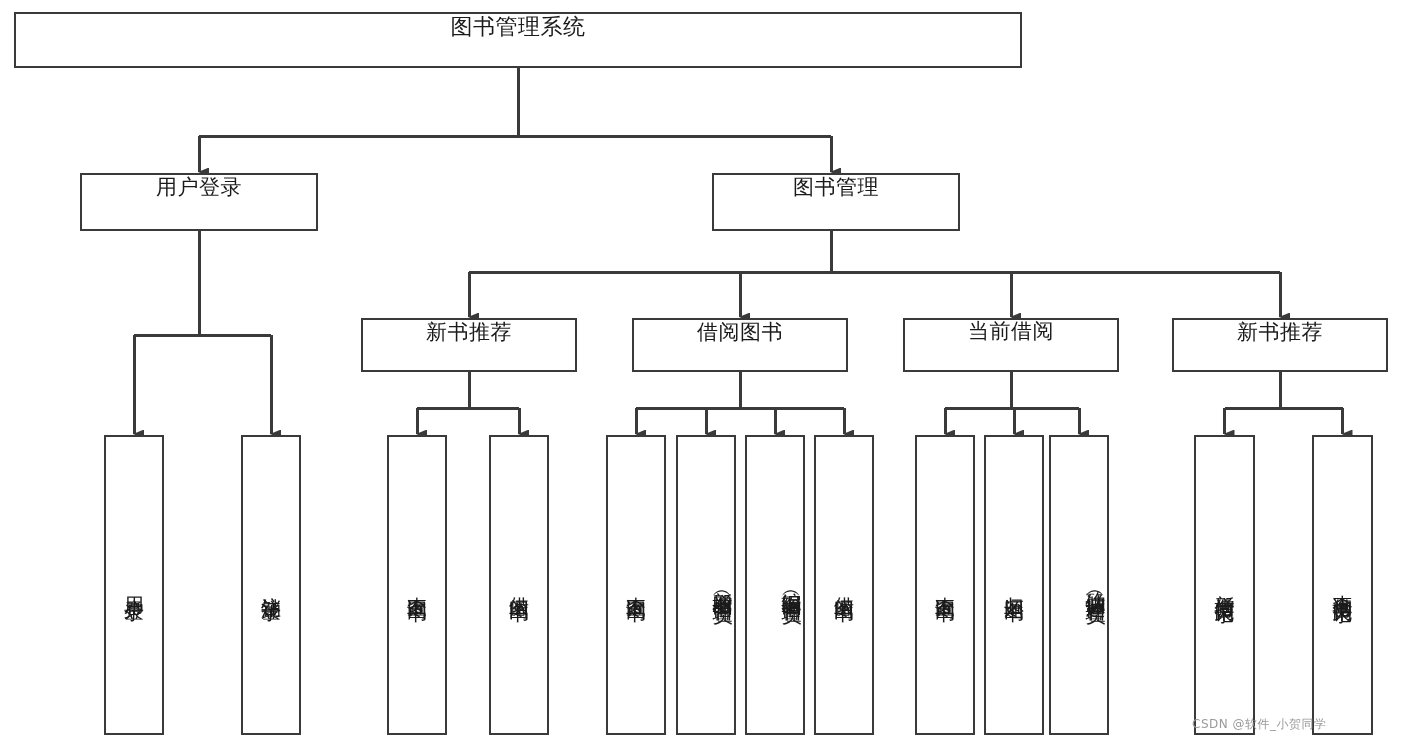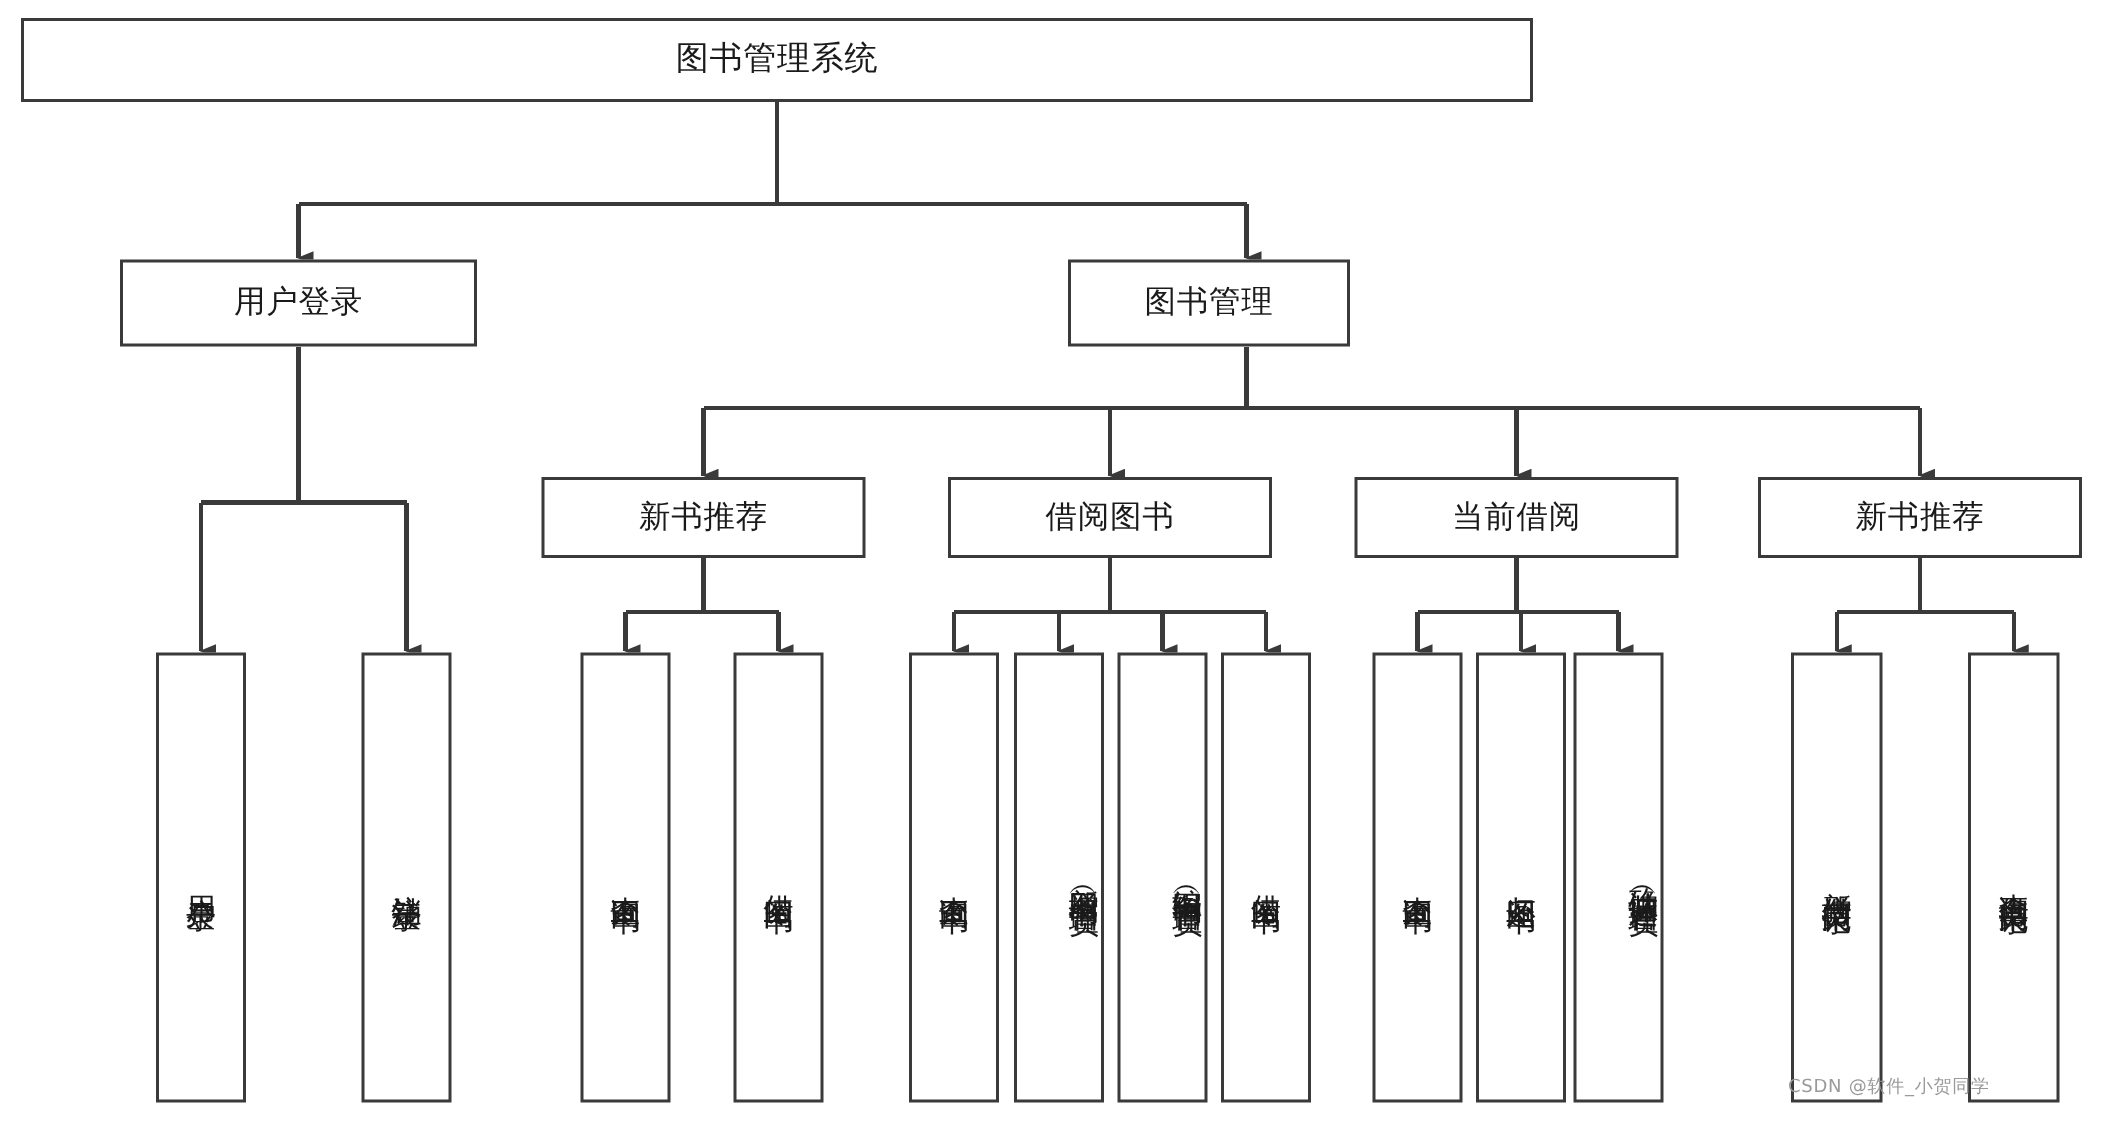--- a/index.html
+++ b/index.html
@@ -25,21 +25,21 @@
     width: 1405px;
     height: 747px;
     pointer-events: none;
   }
   .node {
     position: absolute;
     box-sizing: border-box;
     background: #ffffff;
     border: 2px solid #3a3a3a;
     display: flex;
-    align-items: center;
+    align-items: flex-start;
     justify-content: center;
     color: #1a1a1a;
   }
   .node-h {
     font-size: 21px;
     letter-spacing: 0.5px;
     line-height: 1.2;
     white-space: nowrap;
   }
   .node-root {
@@ -117,30 +117,30 @@
       </g>
   </svg>
 
   <div id="node-layer">
       <div class="node node-h node-root" style="left: 14px; top: 12px; width: 1008px; height: 56px;">
         <span>图书管理系统</span>
       </div>
       <div class="node node-h" style="left: 80px; top: 173px; width: 238px; height: 58px;">
         <span>用户登录</span>
       </div>
-      <div class="node node-h" style="left: 712px; top: 173px; width: 188px; height: 58px;">
+      <div class="node node-h" style="left: 712px; top: 173px; width: 248px; height: 58px;">
         <span>图书管理</span>
       </div>
       <div class="node node-h" style="left: 361px; top: 318px; width: 216px; height: 54px; font-family: Liberation Serif, serif;">
         <span>新书推荐</span>
       </div>
       <div class="node node-h" style="left: 632px; top: 318px; width: 216px; height: 54px;">
         <span>借阅图书</span>
       </div>
-      <div class="node node-h" style="left: 903px; top: 318px; width: 216px; height: 54px;">
+      <div class="node node-h" style="left: 903px; top: 318px; width: 216px; height: 54px; font-family: Liberation Mono, monospace;">
         <span>当前借阅</span>
       </div>
       <div class="node node-h" style="left: 1172px; top: 318px; width: 216px; height: 54px;">
         <span>新书推荐</span>
       </div>
       <div class="node node-v align-center" style="left: 104px; top: 435px; width: 60px; height: 300px;">
         <span>用户登录</span>
       </div>
       <div class="node node-v align-center" style="left: 241px; top: 435px; width: 60px; height: 300px;">
         <span>注销登录</span>

